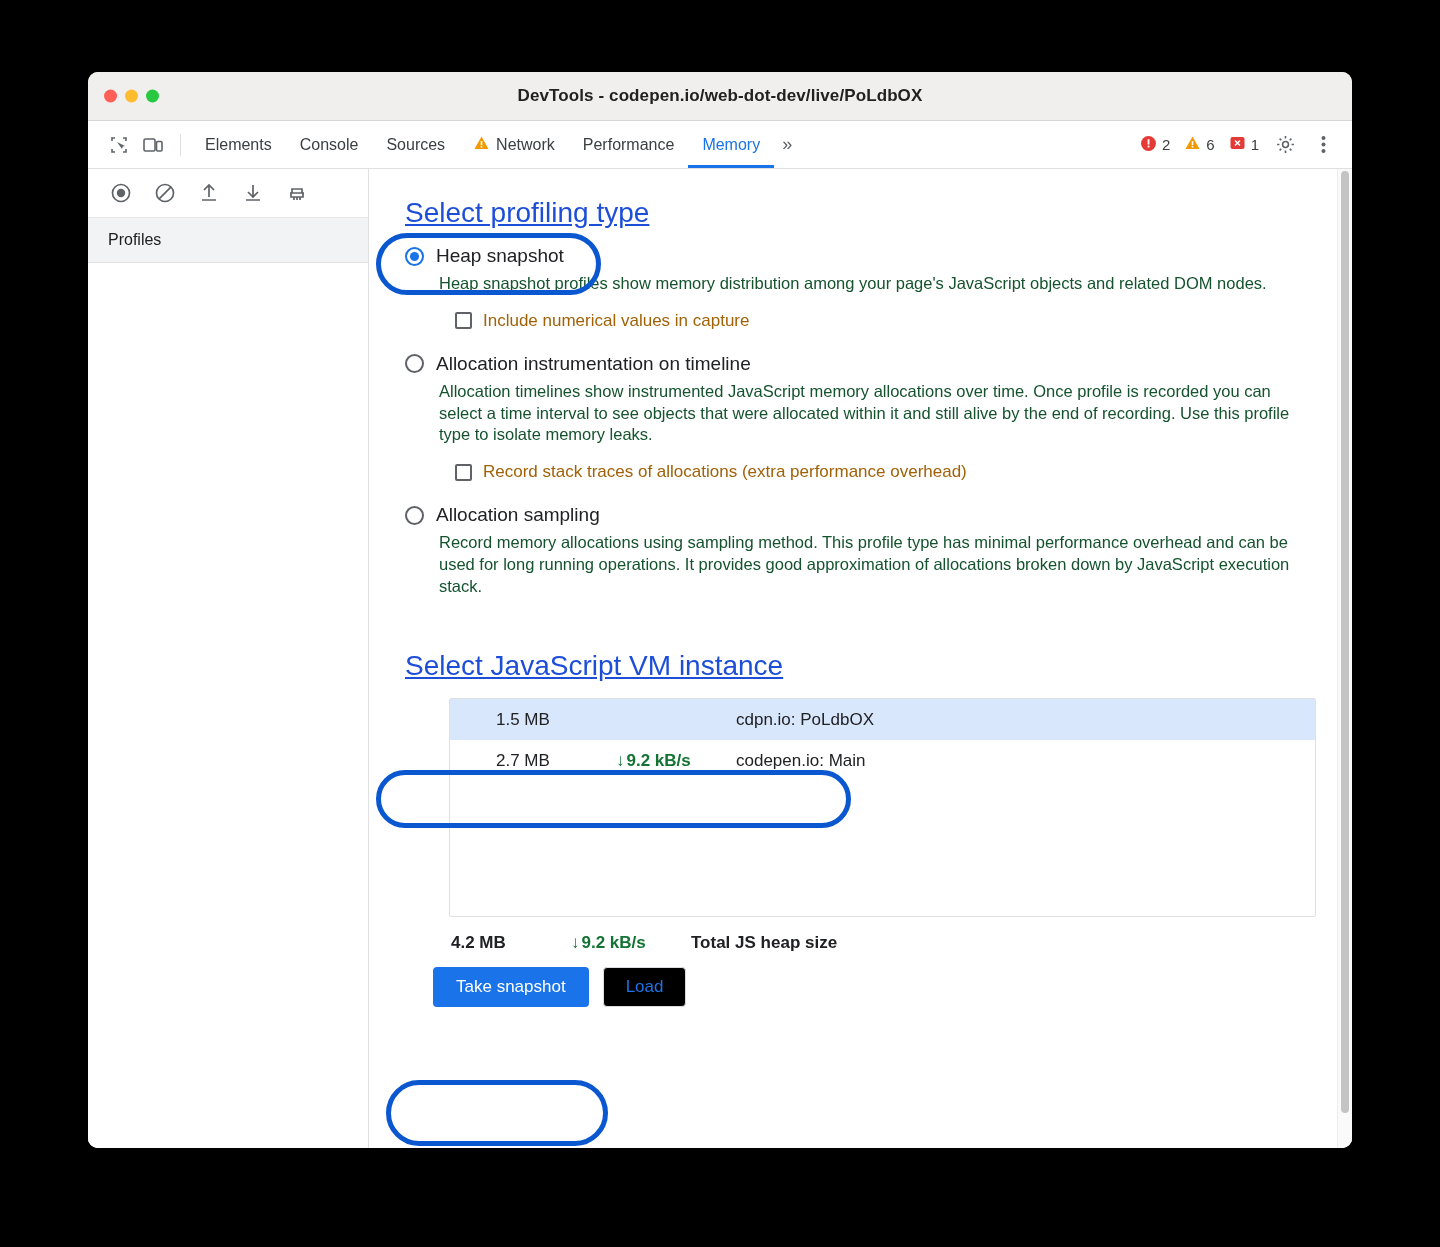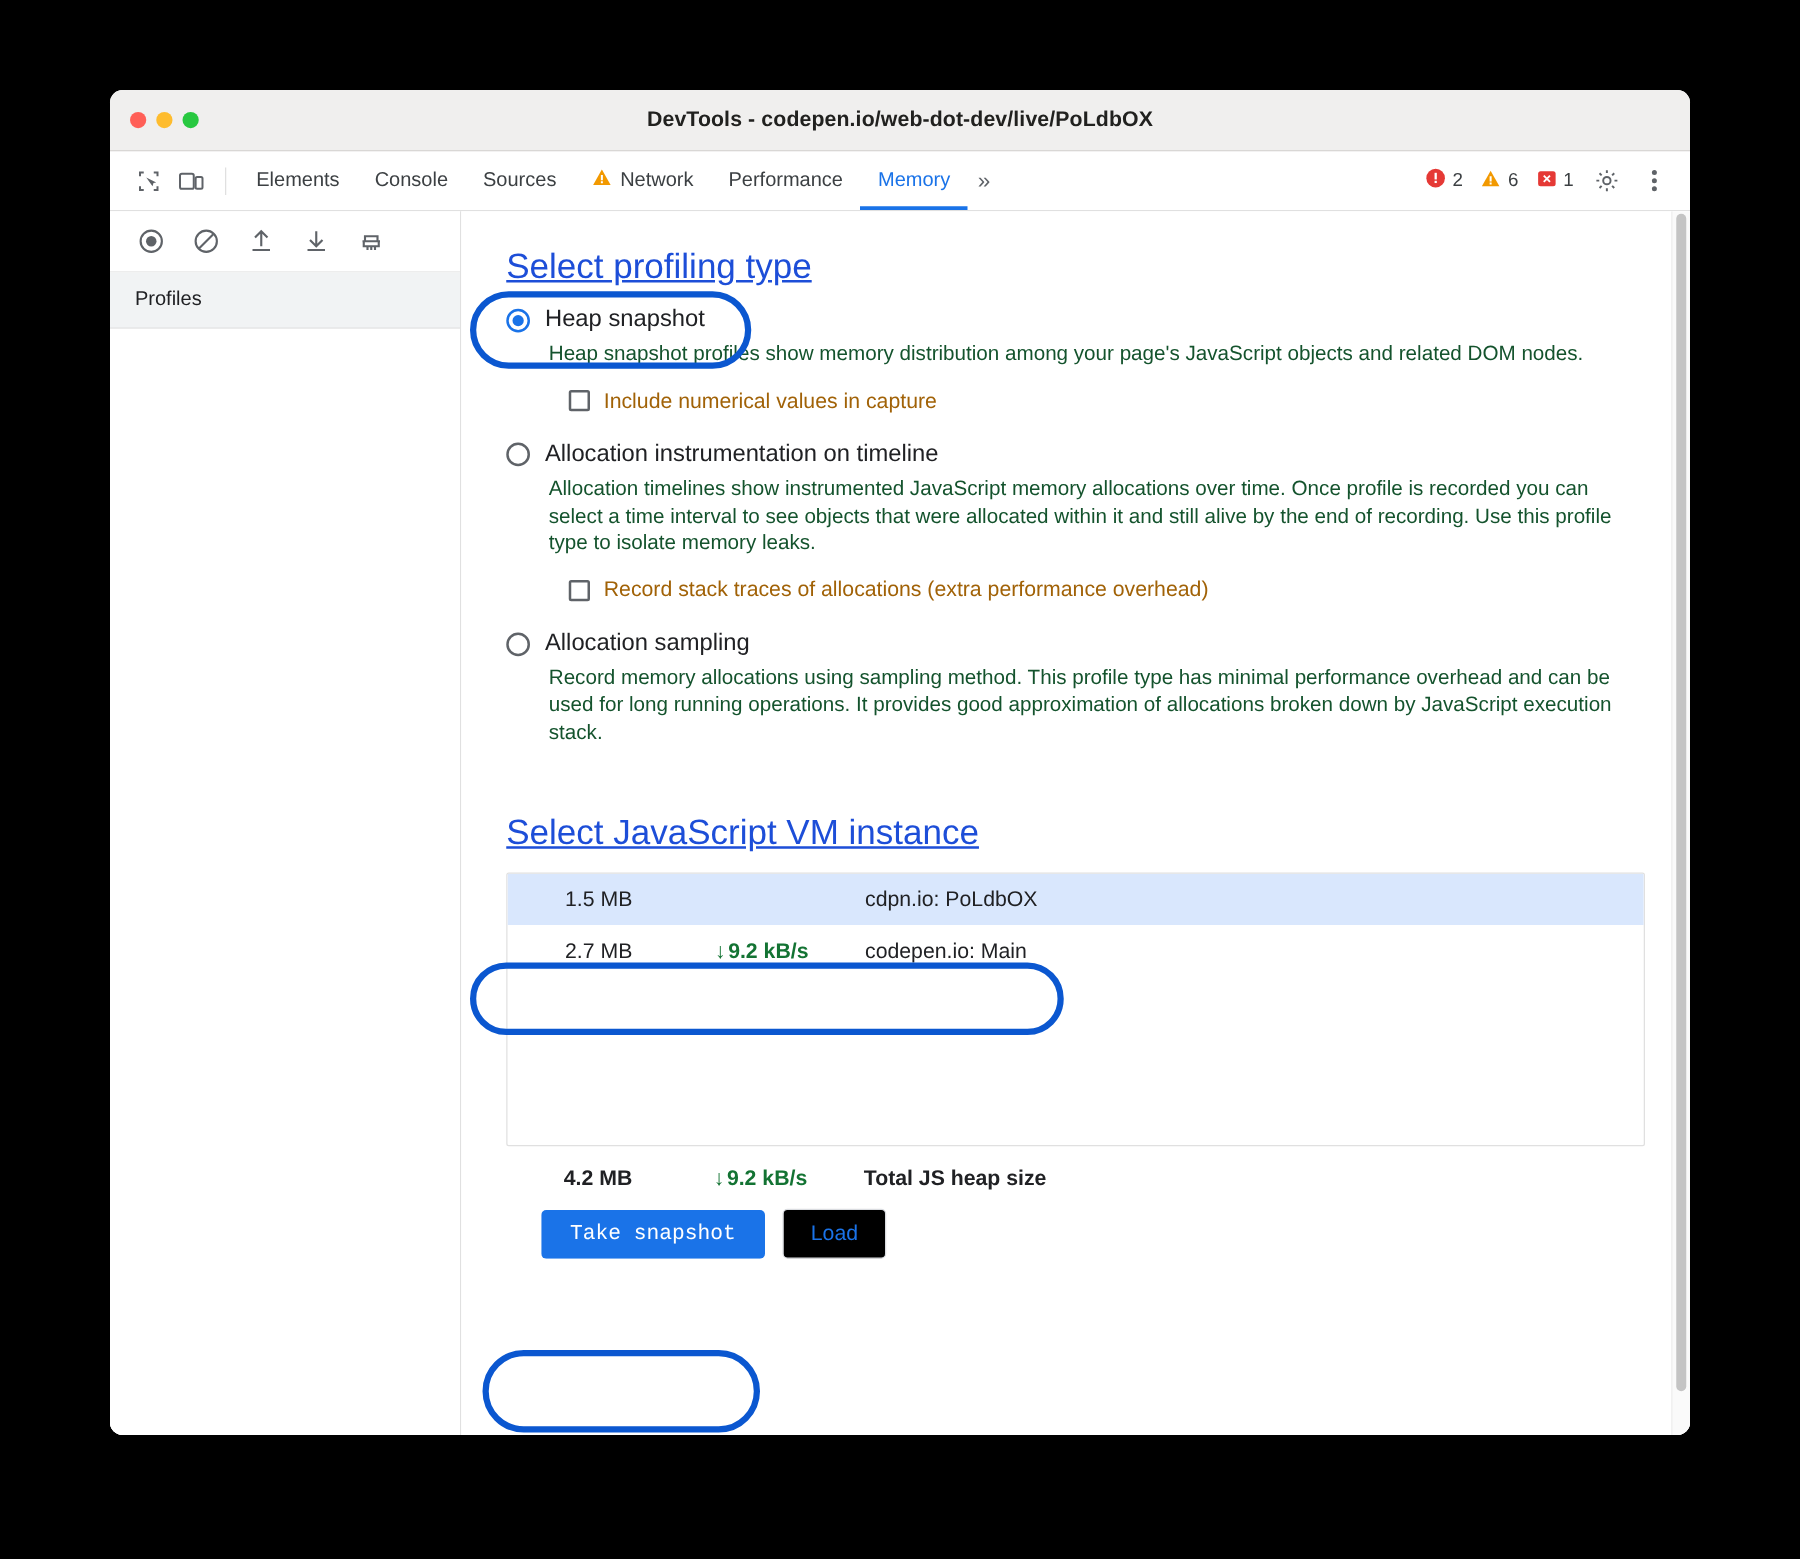--- a/index.html
+++ b/index.html
@@ -212,20 +212,21 @@
     color: #a16207;
   }
 
   
   .vm-table {
     border: 1px solid #e0e0e0;
     border-radius: 2px;
     height: 219px;
     box-sizing: border-box;
     overflow: hidden;
+    margin-left: 44px;
   }
   .vm-row {
     display: flex;
     align-items: center;
     height: 41px;
     font-size: 17px;
     color: #202124;
     padding-left: 46px;
   }
   .vm-row.selected { background: #d9e7fd; }
@@ -253,21 +254,21 @@
 
   .btn-row { display: flex; align-items: center; gap: 14px; margin-left: 28px; }
   .btn {
     font-size: 17px;
     border-radius: 4px;
     padding: 9px 22px;
     border: 1px solid transparent;
     cursor: default;
     white-space: nowrap;
   }
-  .btn.primary { background: #1a73e8; color: #fff; font-family: Liberation Mono, monospace; }
+  .btn.primary { background: #1a73e8; color: #fff; }
   .btn.secondary { background: #000000; color: #1a73e8; border-color: #dadce0; }
 
   
   .scrollbar {
     position: absolute;
     right: 0; top: 0;
     width: 14px; height: 100%;
     background: #fafafa;
     border-left: 1px solid #eee;
   }

